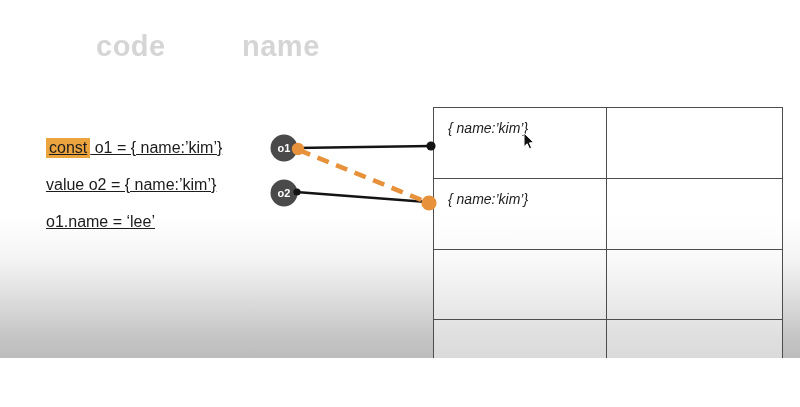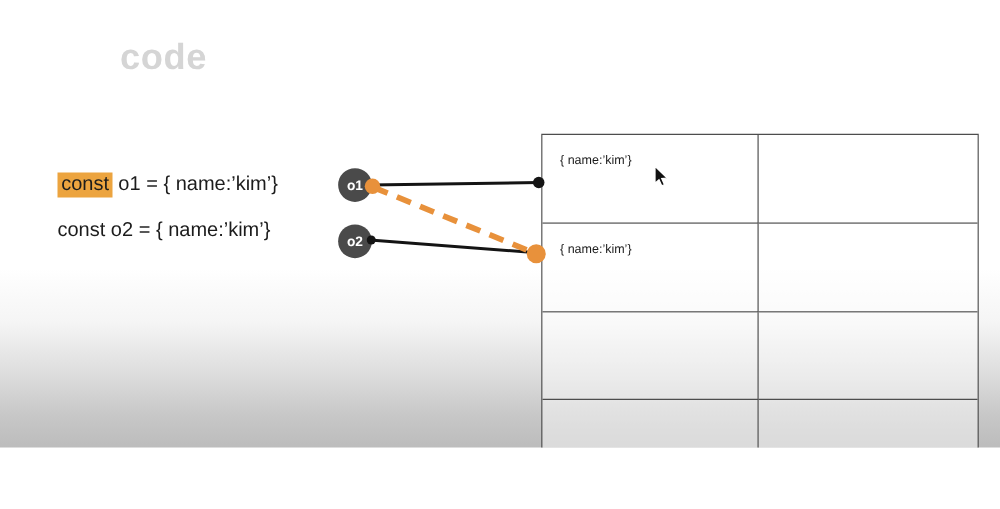--- a/index.html
+++ b/index.html
@@ -20,44 +20,45 @@
   }
   .hdr-code{left:96px;}
   .hdr-name{left:242px;}
   .hdr-value{left:568px;}
 
   
   .code-panel{
     position:absolute;left:46px;top:140px;
     font-size:16px;color:#1c1c1c;
   }
-  .code-line{height:16px;line-height:16px;margin-bottom:21px;white-space:pre;}
+  .code-line{height:16px;line-height:16px;margin-bottom:21px;white-space:pre;text-decoration:underline;}
   .kw-highlight{
     background:var(--keyword-highlight,#ECA43F);
     padding:1px 3px 2px 3px;
   }
 
   
   .value-table{
     position:absolute;left:433px;top:107px;
     width:348px;height:283px;
     border:1px solid var(--table-border,#4d4d4d);
     display:grid;
     grid-template-columns:173px 1fr;
     grid-template-rows:repeat(4,1fr);
     z-index:1;
   }
   .value-cell{
     border-right:1px solid var(--table-border,#4d4d4d);
     border-bottom:1px solid var(--table-border,#4d4d4d);
     background:rgba(255,255,255,0.45);
-    font-size:10px;color:#1c1c1c;
+    font-size:14px;color:#1c1c1c;
     padding:13px 0 0 14px;
     line-height:15px;
     white-space:pre;
+    font-style:italic;
   }
   .value-cell.last-col{border-right:none;}
   .value-cell.last-row{border-bottom:none;}
 
   
   .overlay{
     position:absolute;left:0;top:0;width:800px;height:407px;
     z-index:2;pointer-events:none;
   }
   .line-black{stroke:#141414;stroke-width:2.4;}
@@ -76,24 +77,26 @@
     text-anchor:middle;
   }
   .cursor-arrow{fill:#111111;stroke:#ffffff;stroke-width:1;}
 </style>
 </head>
 <body>
 
 <div class="stage">
 
   <div class="col-header hdr-code">code</div>
+  <div class="col-header hdr-name">name</div>
 
   <div class="code-panel">
     <div class="code-line"><span class="kw-highlight">const</span><span> o1 = { name:’kim’}</span></div>
-    <div class="code-line">const o2 = { name:’kim’}</div>
+    <div class="code-line">value o2 = { name:’kim’}</div>
+    <div class="code-line">o1.name = ‘lee’</div>
   </div>
 
   <div class="value-table">
     <div class="value-cell">{ name:’kim’}</div>
     <div class="value-cell last-col"></div>
     <div class="value-cell">{ name:’kim’}</div>
     <div class="value-cell last-col"></div>
     <div class="value-cell"></div>
     <div class="value-cell last-col"></div>
     <div class="value-cell last-row"></div>

